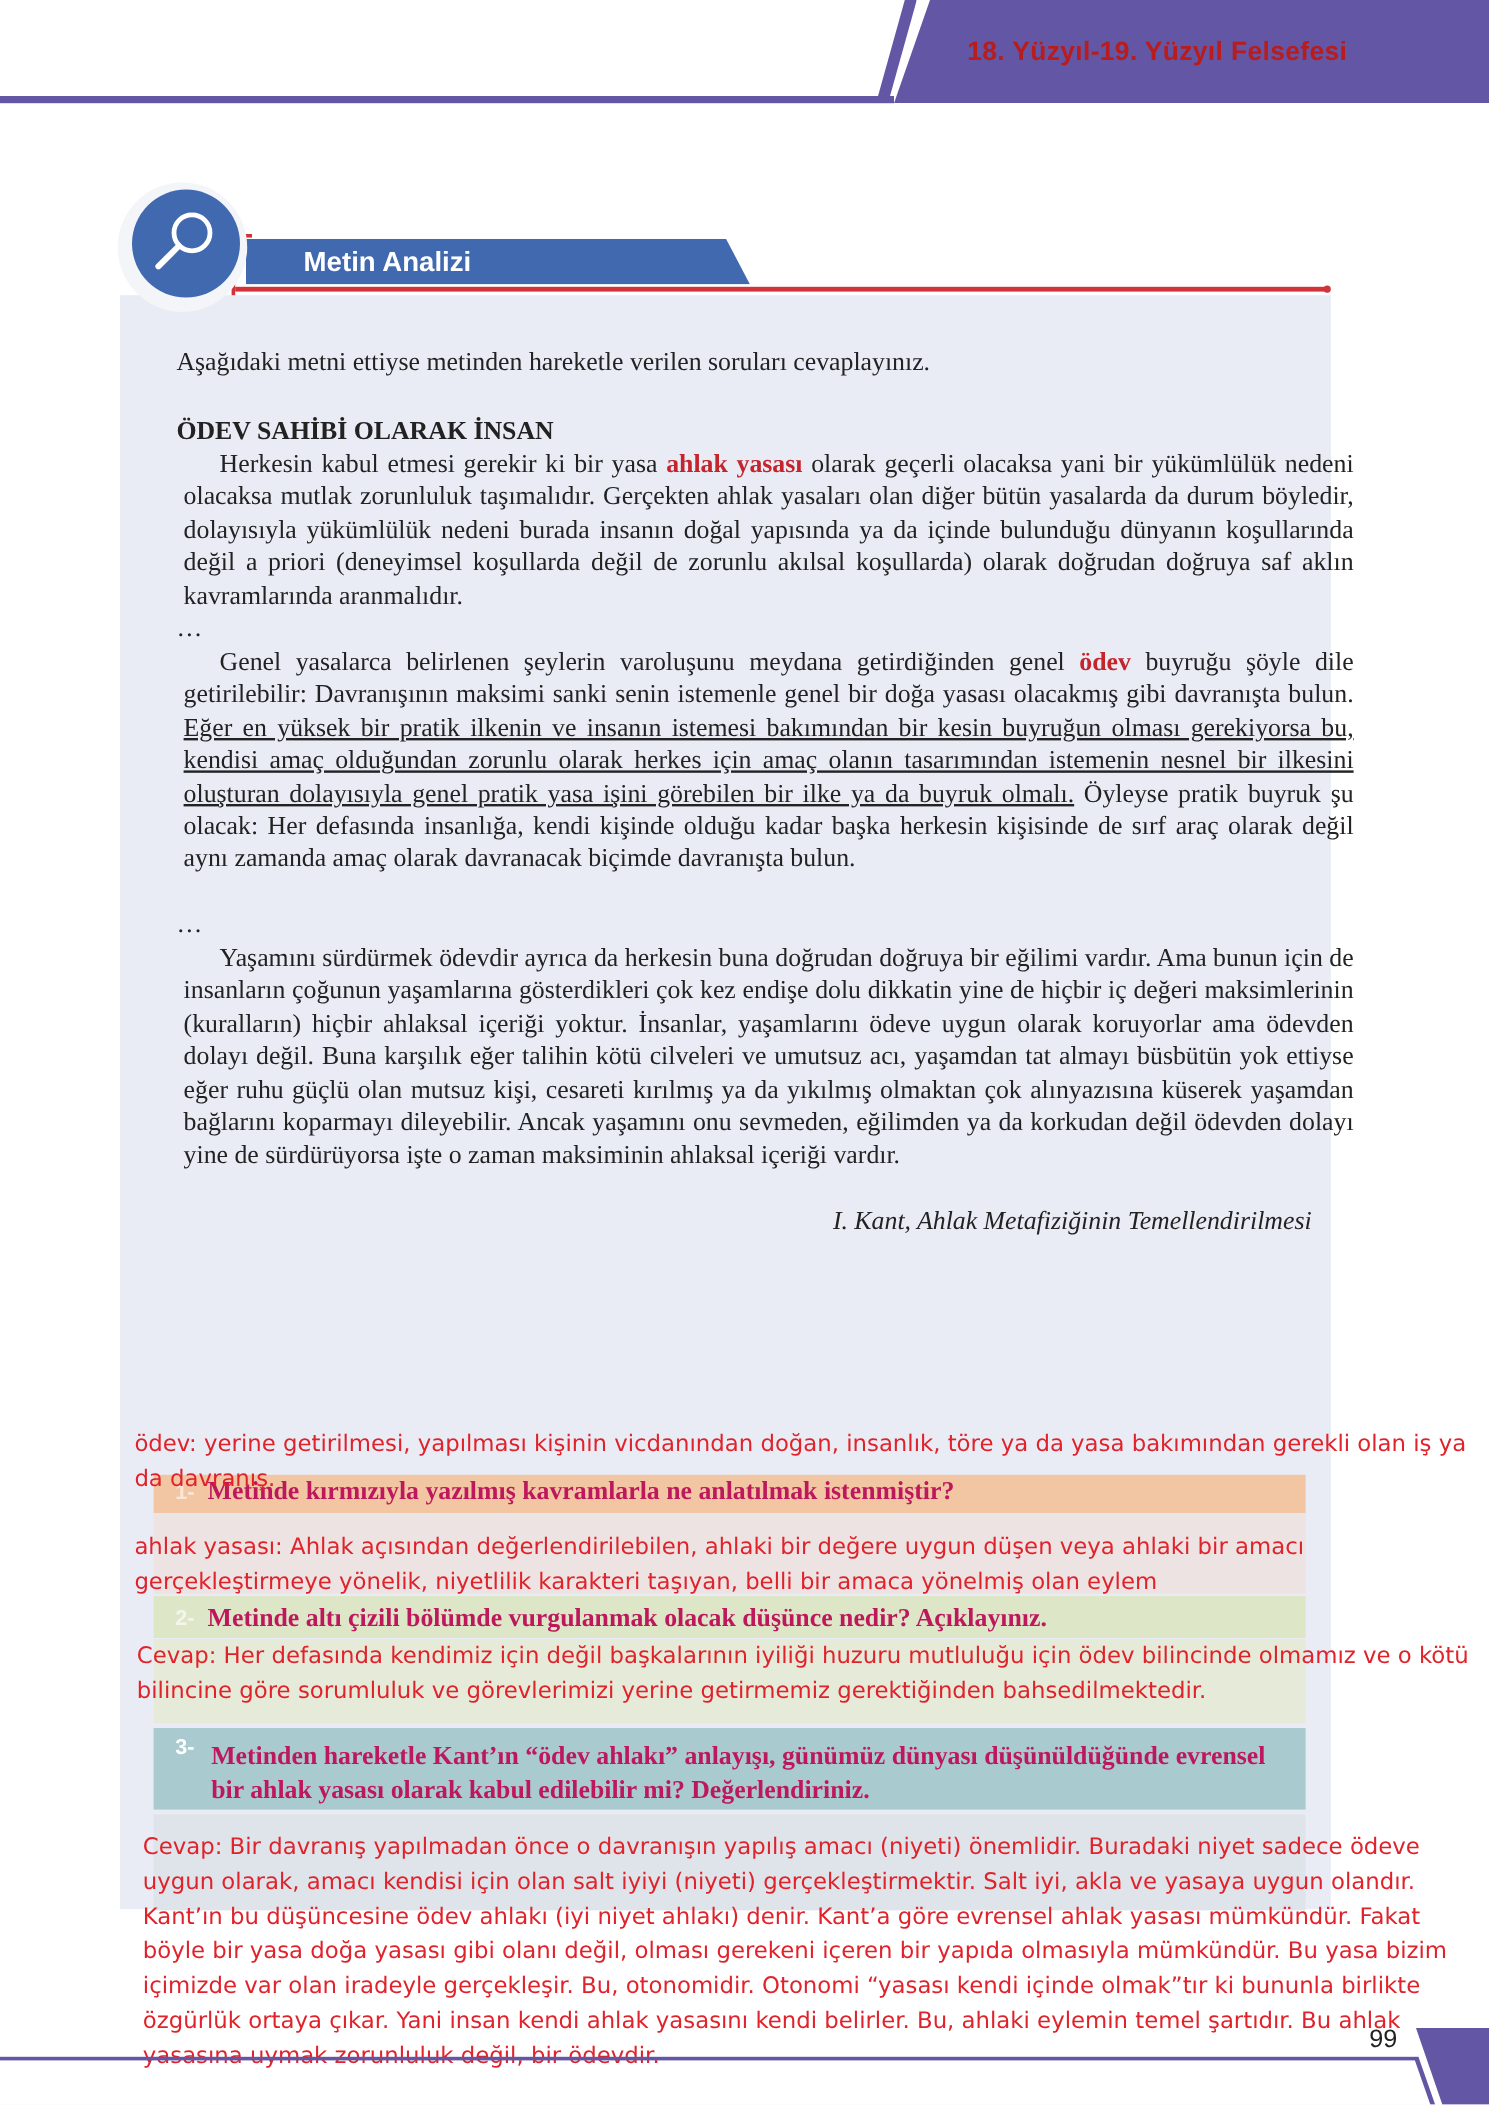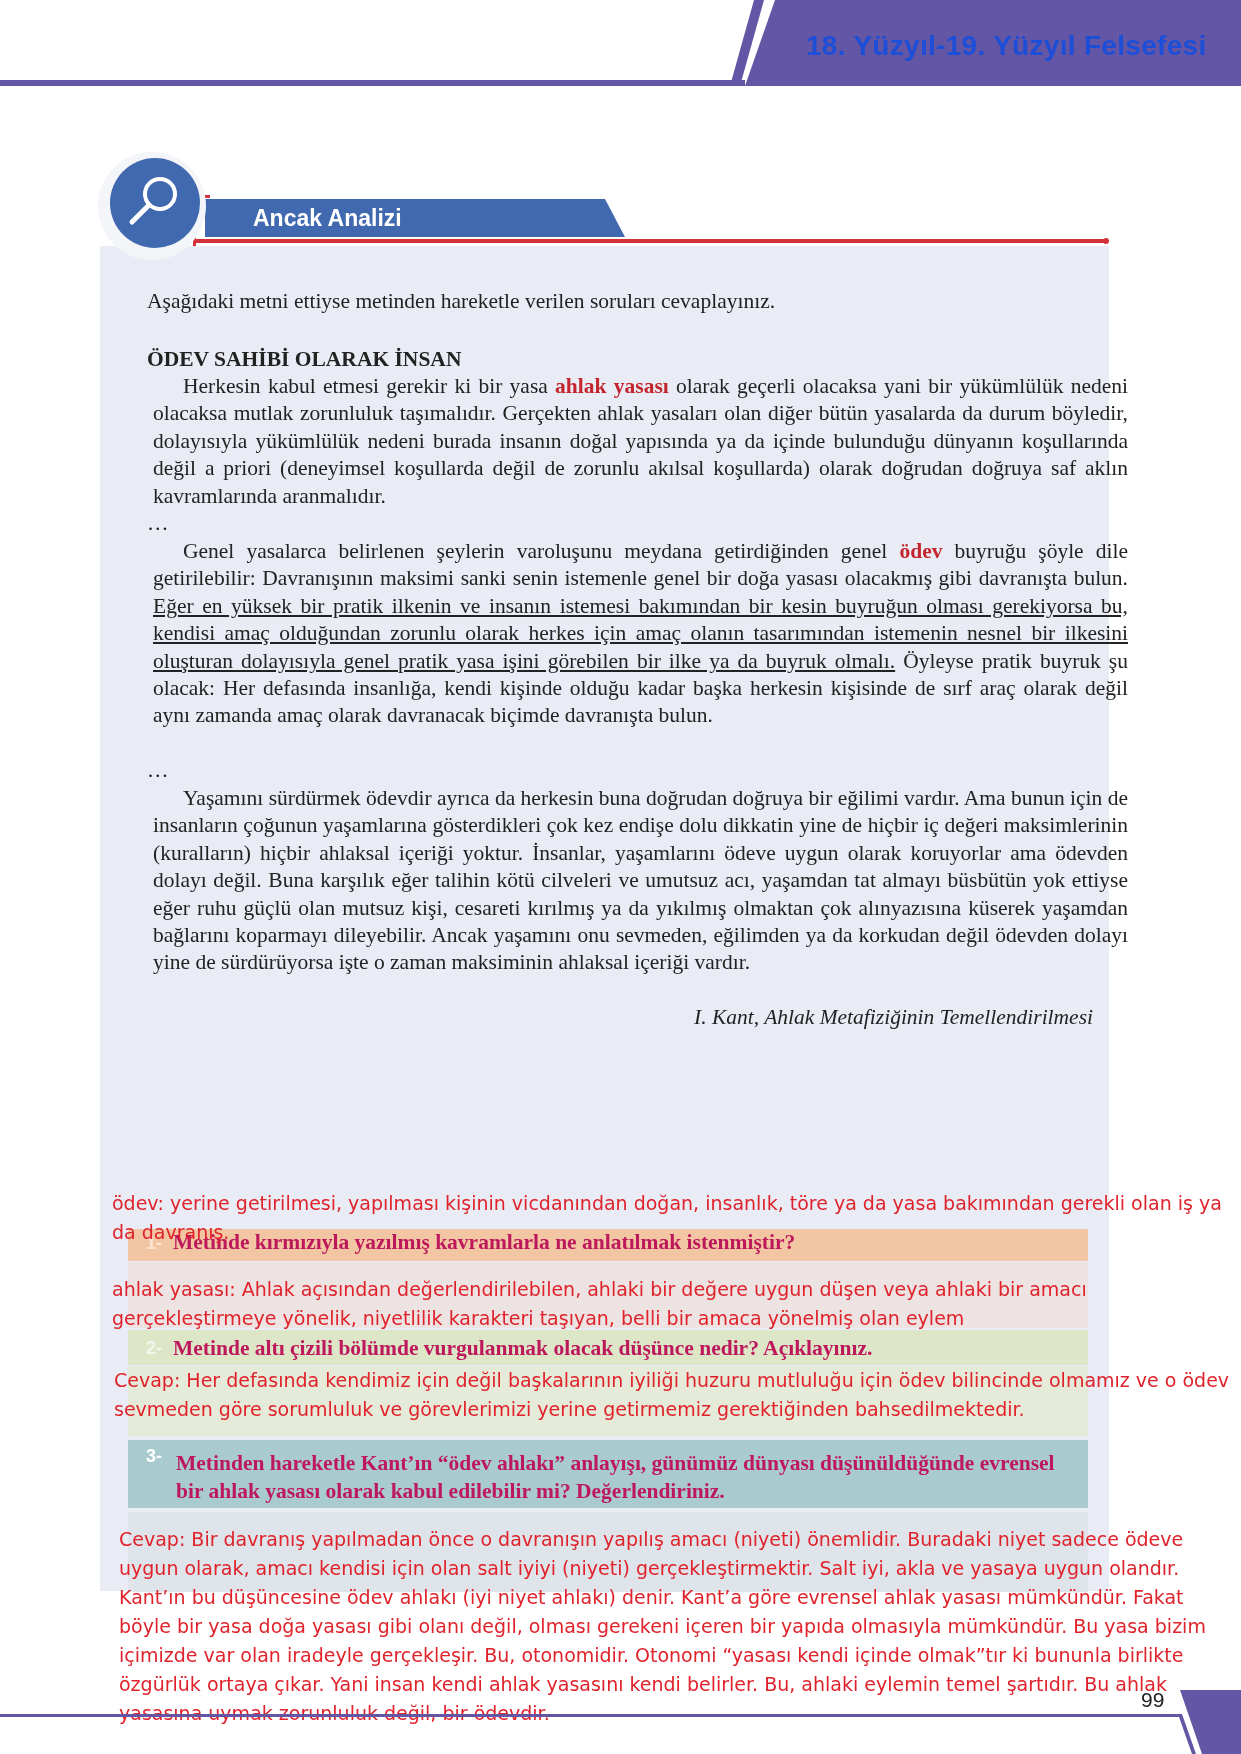--- a/index.html
+++ b/index.html
@@ -6,22 +6,22 @@
   body { width:1241px; height:1754px; position:relative; background:#ffffff; overflow:hidden;
          font-family:"DejaVu Serif", serif; }
   .abs { position:absolute; }
 
   
   .hdr-line { left:0; top:80px; width:745px; height:6px; background:#6356a5; }
   .hdr-band { left:745px; top:0; width:496px; height:86px; background:#6356a5;
               clip-path:polygon(30px 0,100% 0,100% 100%,0 100%); }
   .hdr-stripe { left:730px; top:0; width:34px; height:86px; background:#6356a5;
               clip-path:polygon(24px 0,34px 0,10px 100%,0 100%); }
-  .hdr-title { left:806px; top:30px; color:#1d4ed8; font-family:"Liberation Sans", sans-serif;
-               font-weight:bold; font-size:28px; letter-spacing:0.3px; }
+  .hdr-title { left:806px; top:30px; color:#b91c1c; font-family:"Liberation Sans", sans-serif;
+               font-weight:bold; font-size:22px; letter-spacing:0.3px; }
 
   
   .panel { left:100px; top:246px; width:1009px; height:1345px; background:#e9ecf5; }
   .circle-halo { left:98px; top:152px; width:108px; height:108px; border-radius:50%; background:#f4f5f9; }
   .circle { left:110px; top:158px; width:90px; height:90px; border-radius:50%; background:#4169b0; }
   .title-bar { left:205px; top:199px; width:420px; height:38px; background:#4169b0;
                clip-path:polygon(0 0,400px 0,420px 100%,0 100%); }
   .title-text { left:253px; top:205px; color:#ffffff; font-family:"Liberation Sans", sans-serif;
                 font-weight:bold; font-size:23px; }
   .red-rule { left:196px; top:239px; width:910px; height:4px; background:#d2323a; }
@@ -59,21 +59,21 @@
 <body>
 
 <div class="abs hdr-line"></div>
 <div class="abs hdr-stripe"></div>
 <div class="abs hdr-band"></div>
 <div class="abs hdr-title">18. Yüzyıl-19. Yüzyıl Felsefesi</div>
 
 <div class="abs panel"></div>
 <div class="abs red-hook"></div>
 <div class="abs title-bar"></div>
-<div class="abs title-text">Ancak Analizi</div>
+<div class="abs title-text">Metin Analizi</div>
 <div class="abs red-rule"></div>
 <div class="abs red-dot"></div>
 <div class="abs circle-halo"></div>
 <div class="abs circle">
   <svg width="90" height="90" viewBox="0 0 90 90">
     <circle cx="50" cy="36" r="15" fill="none" stroke="#fff" stroke-width="4"></circle>
     <line x1="39" y1="47" x2="22" y2="64" stroke="#fff" stroke-width="5" stroke-linecap="round"></line>
   </svg>
 </div>
 
@@ -103,19 +103,19 @@
 <div class="abs qnum" style="left:146px; top:1338px; color:#f3f6ea;">2-</div>
 <div class="abs qtxt" style="left:173px; top:1336px;">Metinde altı çizili bölümde vurgulanmak olacak düşünce nedir? Açıklayınız.</div>
 
 <div class="abs qbar q3"></div>
 <div class="abs q3-ans"></div>
 <div class="abs qnum" style="left:146px; top:1446px;">3-</div>
 <div class="abs qtxt" style="left:176px; top:1449px; width:905px; line-height:28px;">Metinden hareketle Kant’ın “ödev ahlakı” anlayışı, günümüz dünyası düşünüldüğünde evrensel bir ahlak yasası olarak kabul edilebilir mi? Değerlendiriniz.</div>
 
 <div class="abs ann" style="left:112px; top:1189px; width:1125px;">ödev: yerine getirilmesi, yapılması kişinin vicdanından doğan, insanlık, töre ya da yasa bakımından gerekli olan iş ya da davranış.</div>
 <div class="abs ann" style="left:112px; top:1275px; width:1010px;">ahlak yasası: Ahlak açısından değerlendirilebilen, ahlaki bir değere uygun düşen veya ahlaki bir amacı gerçekleştirmeye yönelik, niyetlilik karakteri taşıyan, belli bir amaca yönelmiş olan eylem</div>
-<div class="abs ann" style="left:114px; top:1366px; width:1120px;">Cevap: Her defasında kendimiz için değil başkalarının iyiliği huzuru mutluluğu için ödev bilincinde olmamız ve o ödev sevmeden göre sorumluluk ve görevlerimizi yerine getirmemiz gerektiğinden bahsedilmektedir.</div>
+<div class="abs ann" style="left:114px; top:1366px; width:1120px;">Cevap: Her defasında kendimiz için değil başkalarının iyiliği huzuru mutluluğu için ödev bilincinde olmamız ve o kötü bilincine göre sorumluluk ve görevlerimizi yerine getirmemiz gerektiğinden bahsedilmektedir.</div>
 <div class="abs ann" style="left:119px; top:1525px; width:1110px;">Cevap: Bir davranış yapılmadan önce o davranışın yapılış amacı (niyeti) önemlidir. Buradaki niyet sadece ödeve uygun olarak, amacı kendisi için olan salt iyiyi (niyeti) gerçekleştirmektir. Salt iyi, akla ve yasaya uygun olandır. Kant’ın bu düşüncesine ödev ahlakı (iyi niyet ahlakı) denir. Kant’a göre evrensel ahlak yasası mümkündür. Fakat böyle bir yasa doğa yasası gibi olanı değil, olması gerekeni içeren bir yapıda olmasıyla mümkündür. Bu yasa bizim içimizde var olan iradeyle gerçekleşir. Bu, otonomidir. Otonomi “yasası kendi içinde olmak”tır ki bununla birlikte özgürlük ortaya çıkar. Yani insan kendi ahlak yasasını kendi belirler. Bu, ahlaki eylemin temel şartıdır. Bu ahlak yasasına uymak zorunluluk değil, bir ödevdir.</div>
 
 <div class="abs ftr-line"></div>
 <div class="abs ftr-stripe"></div>
 <div class="abs ftr-band"></div>
 <div class="abs page-num">99</div>
 
 </body></html>

